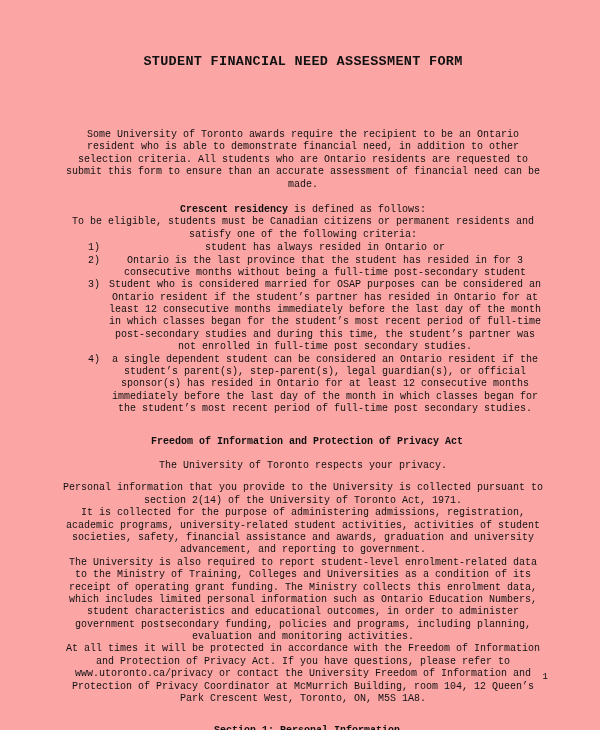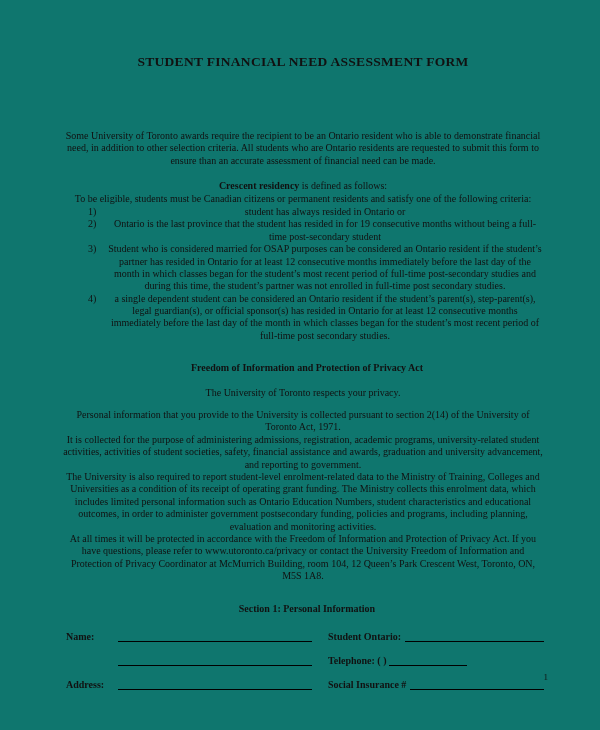--- a/index.html
+++ b/index.html
@@ -1,19 +1,19 @@
 <!DOCTYPE html>
 <html><head>
 <meta charset="utf-8">
 <style>
   * { margin:0; padding:0; box-sizing:border-box; }
   html,body { background:#e8e8e8; }
   .page {
-    width:600px; height:730px; margin:0 auto; background:#0f766e;
-    font-family:Liberation Serif, serif; color:#111;
+    width:600px; height:730px; margin:0 auto; background:#fca5a5;
+    font-family:Liberation Mono, monospace; color:#111;
     padding:54px 56px 12px 62px; overflow:hidden; position:relative;
   }
   .title {
     text-align:center; font-weight:bold; font-size:13.5px;
     letter-spacing:0.3px; margin-bottom:60px;
   }
   p, li { font-size:10px; line-height:1.24;text-align:center; }
   .intro { margin-bottom:13px; }
   .res-head { font-size:10px; line-height:1.24; }
   .res-head b { font-weight:bold; }
@@ -55,21 +55,21 @@
   <h1 class="title">STUDENT FINANCIAL NEED ASSESSMENT FORM</h1>
 
   <p class="intro">Some University of Toronto awards require the recipient to be an Ontario resident who is able to demonstrate financial need, in addition to other selection criteria. All students who are Ontario residents   are requested to submit this form to ensure than an accurate assessment of financial need can be made.</p>
 
   <p class="res-head"><b>Crescent residency</b><span> is defined as follows:</span></p>
 
   <p class="res-intro">To be eligible, students must be Canadian citizens or permanent residents and satisfy one of the following criteria:</p>
 
   <ol class="criteria">
     <li>student has always resided in Ontario or</li>
-    <li>Ontario is the last province that the student has resided in for 19 consecutive months without being a full-time post-secondary student</li>
+    <li>Ontario is the last province that the student has resided in for 3 consecutive months without being a full-time post-secondary student</li>
     <li>Student who is considered married for OSAP purposes can be considered an Ontario resident if the student’s partner has resided in Ontario for at least 12 consecutive months immediately before the last day of the month in which classes began for the student’s most recent period of full-time post-secondary studies and during this time, the student’s partner was not enrolled in full-time post secondary studies.</li>
     <li>a single dependent student can be considered an Ontario resident if the student’s parent(s), step-parent(s), legal guardian(s), or official sponsor(s) has resided in Ontario for at least 12 consecutive months immediately before the last day of the month in which classes began for the student’s most recent period of full-time post secondary studies.</li>
   </ol>
 
   <div class="gap-lg"></div>
 
   <p class="sec-head">Freedom of Information and Protection of Privacy Act</p>
 
   <div class="gap-md"></div>
 

